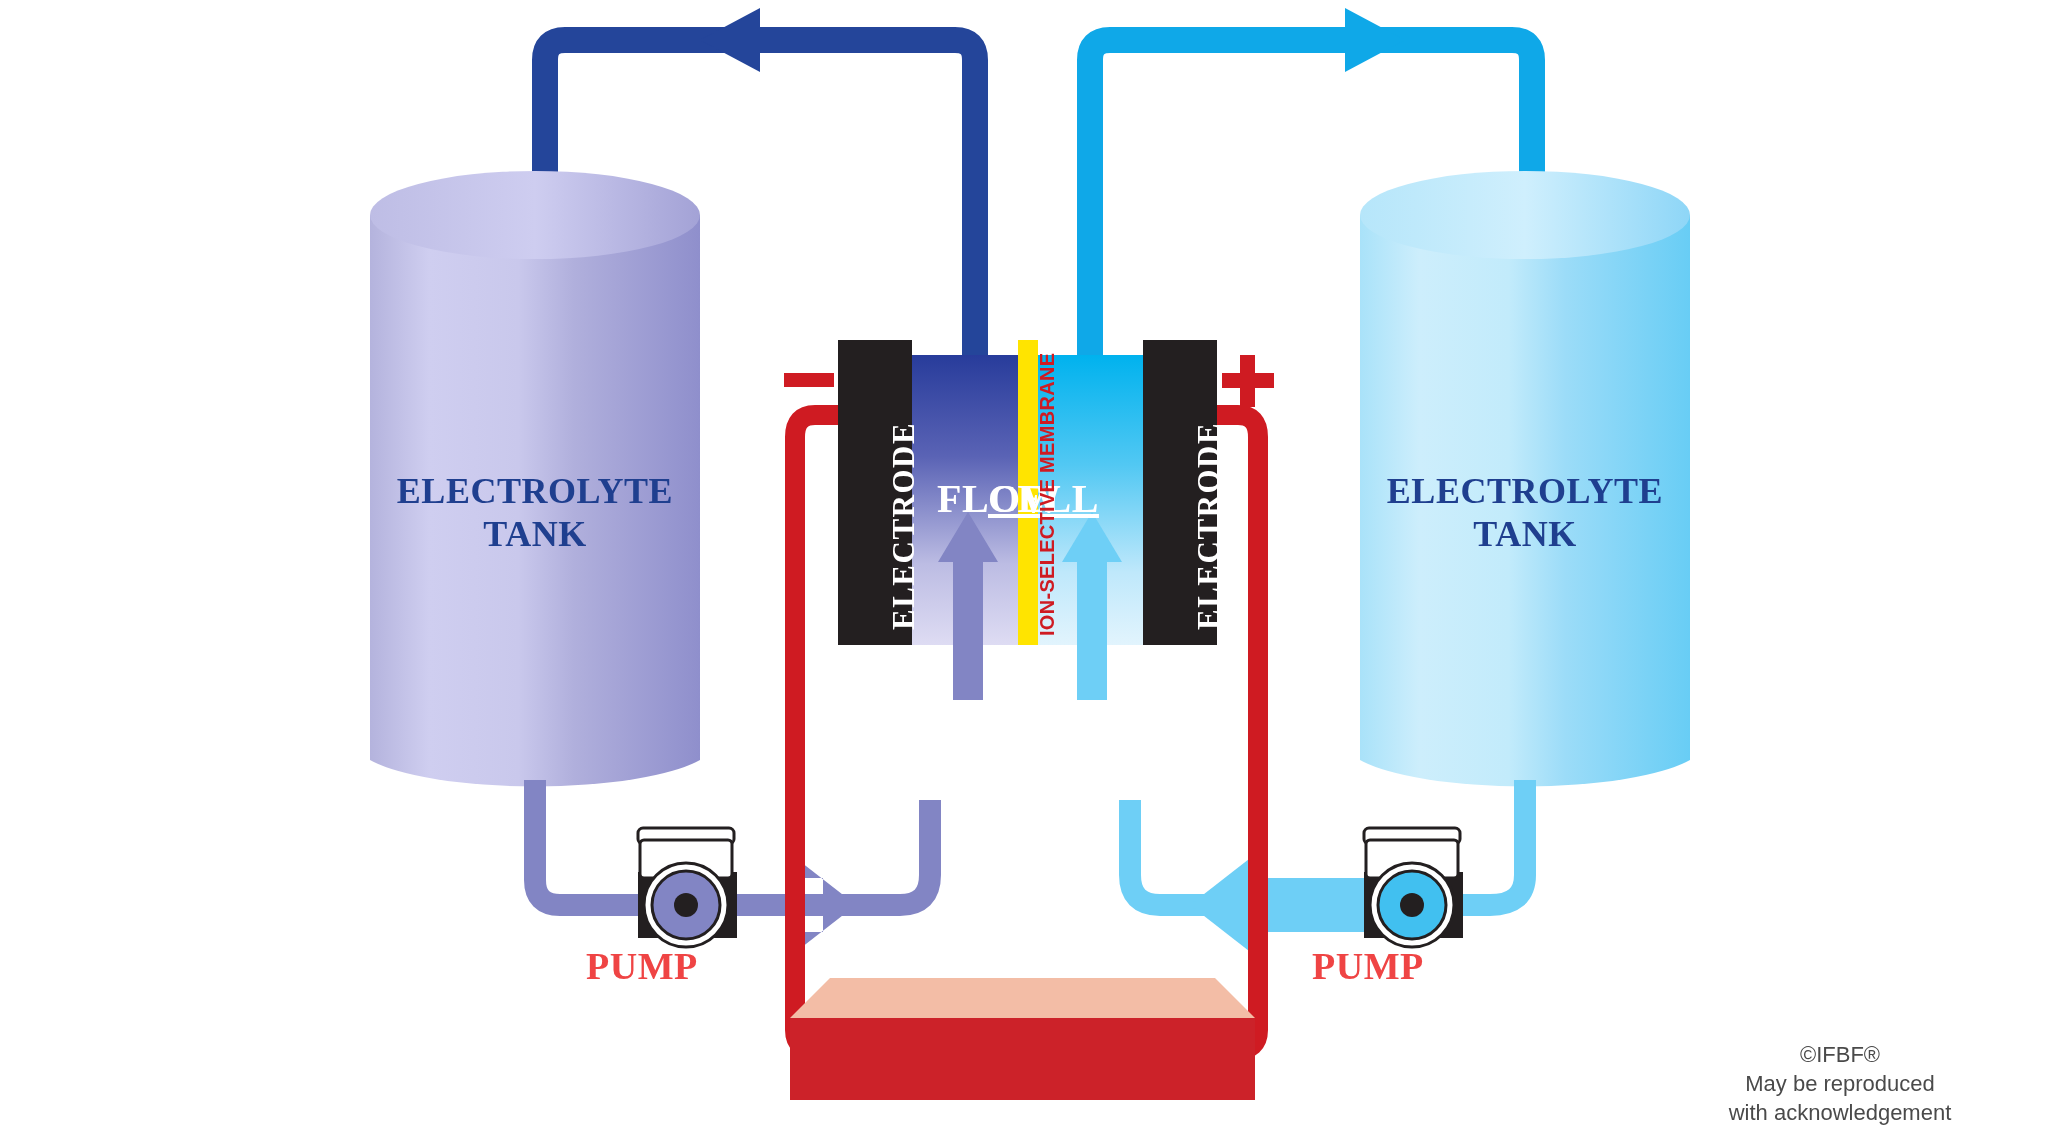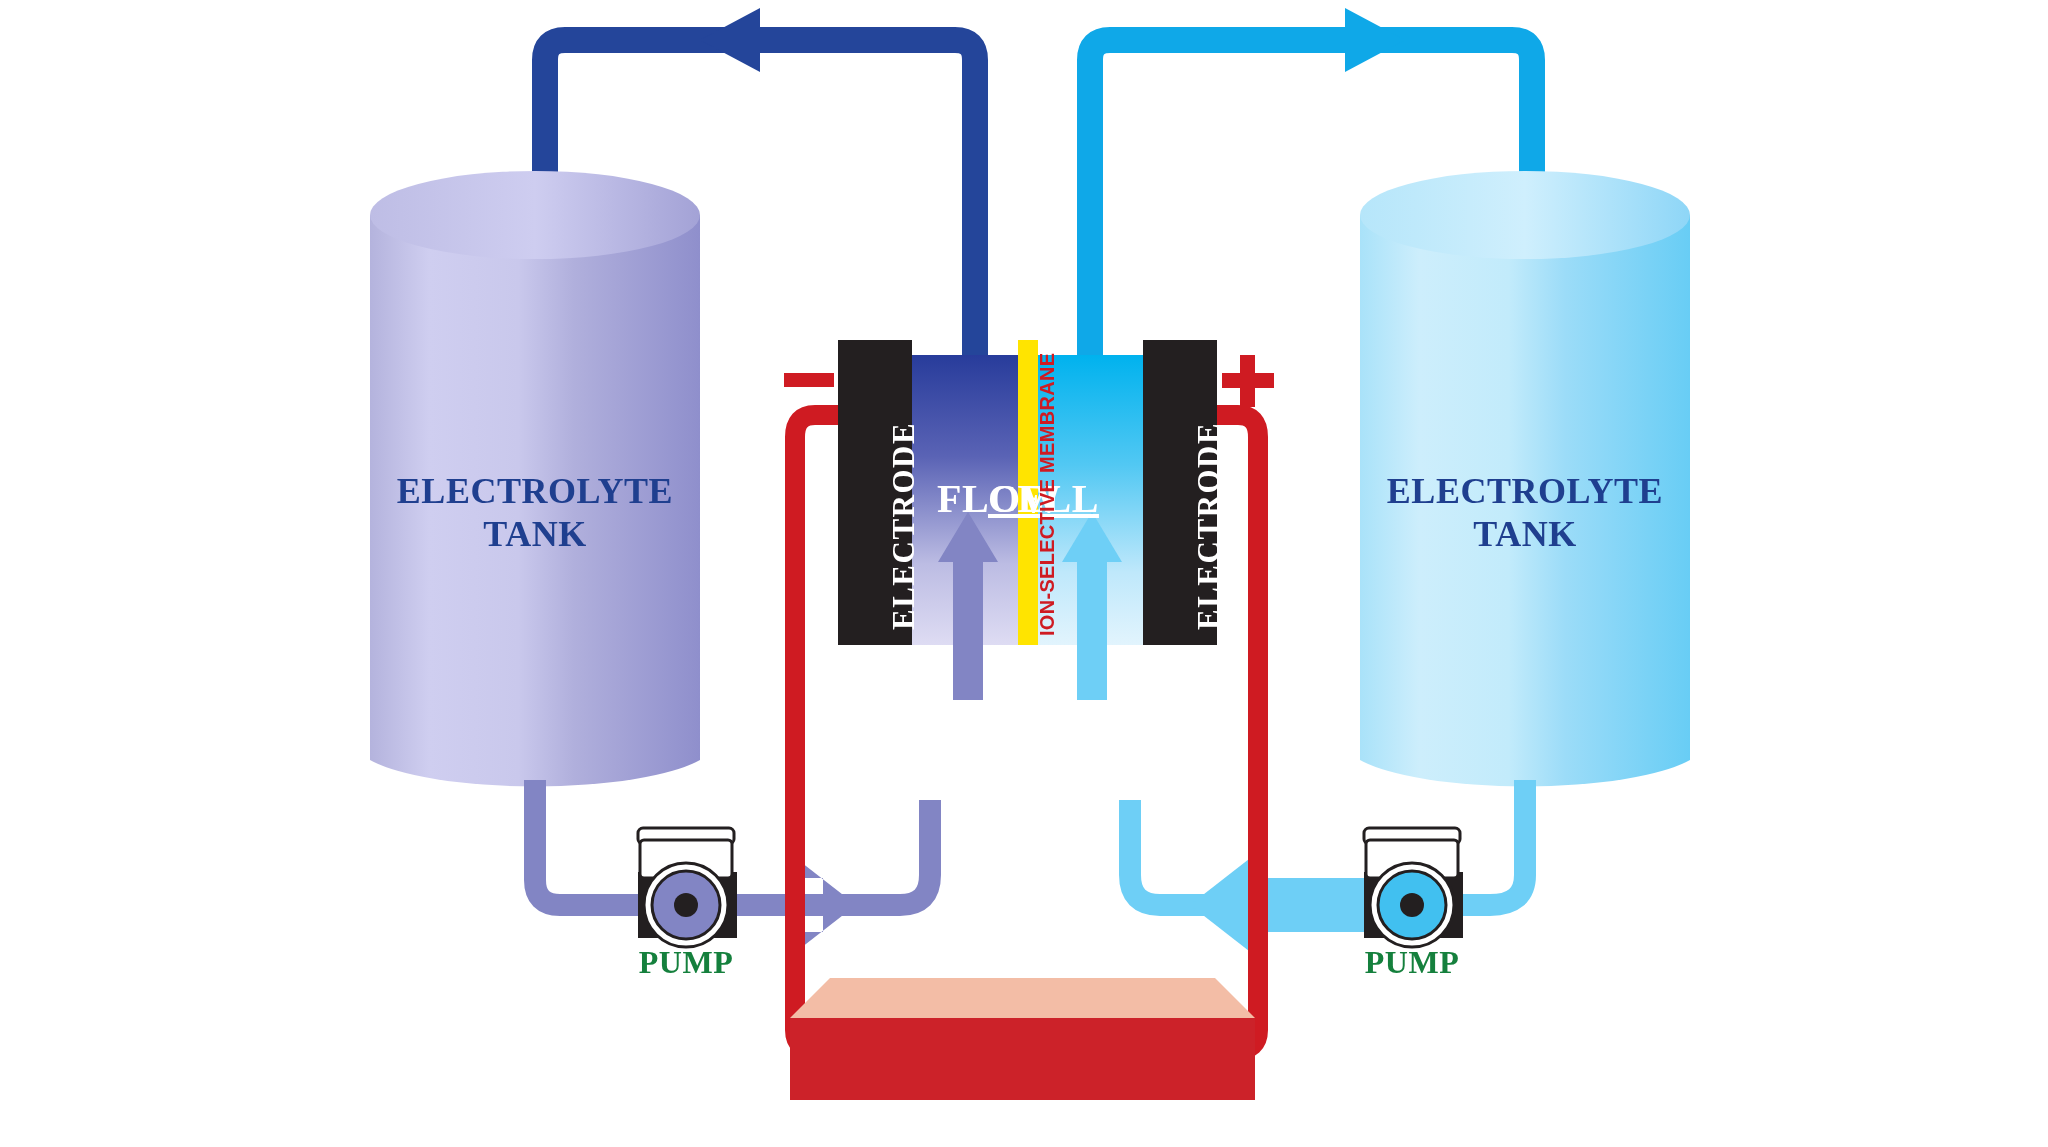--- a/index.html
+++ b/index.html
@@ -5,22 +5,22 @@
   html,body{margin:0;padding:0;background:#ffffff;}
   body{width:2048px;height:1147px;overflow:hidden;font-family:"Liberation Serif",serif;}
   #stage{position:relative;width:2048px;height:1147px;background:#ffffff;}
   #stage svg{position:absolute;left:0;top:0;}
   .lbl{position:absolute;pointer-events:none;}
   .tank-label{
     color:#1f3f8f;font-family:"Liberation Serif",serif;font-weight:bold;
     font-size:36px;line-height:43px;text-align:center;letter-spacing:.5px;
   }
   .pump-label{
-    color:#15803d;font-family:"Liberation Serif",serif;font-weight:bold;
-    font-size:32px;text-align:center;letter-spacing:.5px;
+    color:#ef4444;font-family:"Liberation Serif",serif;font-weight:bold;
+    font-size:38px;letter-spacing:.5px;
   }
   .electrode-label{
     color:#ffffff;font-family:"Liberation Serif",serif;font-weight:bold;
     font-size:31px;letter-spacing:1.5px;white-space:nowrap;
     transform-origin:0 0;
   }
   .cell-word{
     color:#ffffff;font-family:"Liberation Serif",serif;font-weight:bold;
     font-size:40px;letter-spacing:.5px;white-space:nowrap;
   }
@@ -213,14 +213,19 @@
 
 <div class="lbl electrode-label" style="left:1191px;top:630px;transform:rotate(-90deg);">ELECTRODE</div>
 
 <div class="lbl cell-word" style="left:921px;top:475px;margin-left:16px;">FLOW</div>
 
 <div class="lbl cell-word" style="left:988px;top:475px;text-decoration:underline;">CELL</div>
 
 <div class="lbl membrane-label" style="left:1036px;top:636px;transform:rotate(-90deg);">ION-SELECTIVE MEMBRANE</div>
 
 
+<div class="lbl credit" style="left:1700px;top:1040px;width:280px;">
+  <div>©IFBF®</div>
+  <div>May be reproduced</div>
+  <div>with acknowledgement</div>
+</div>
 
 </div>
 
 </body></html>

